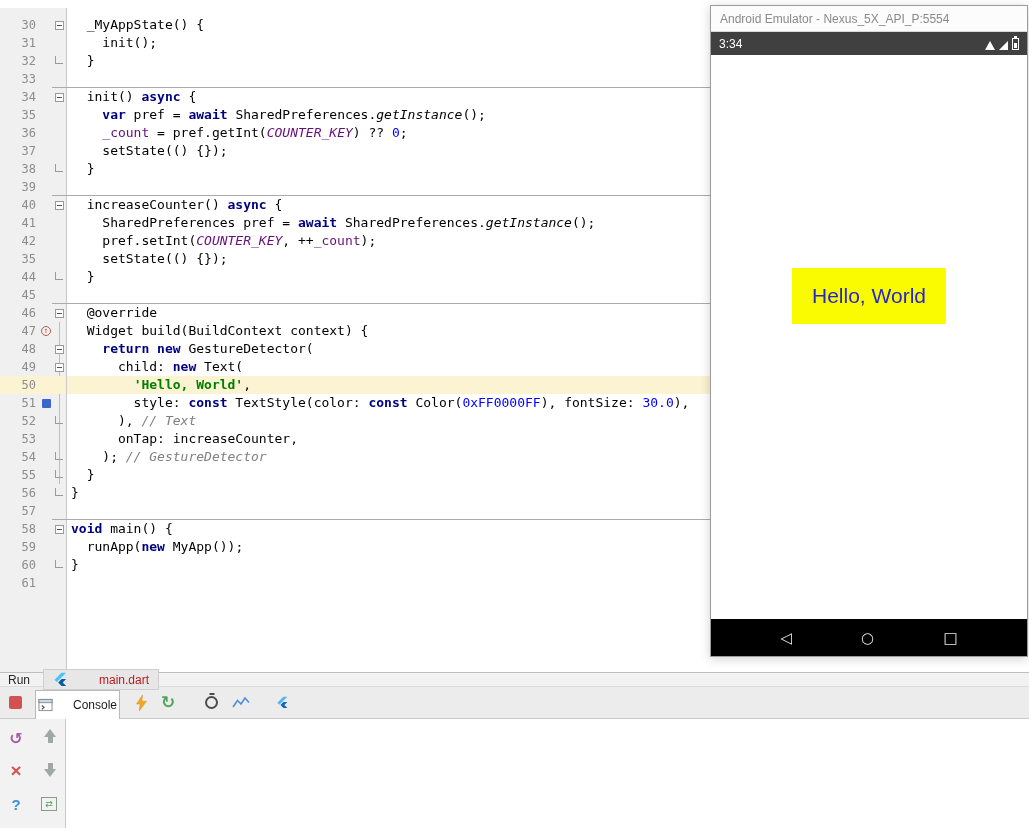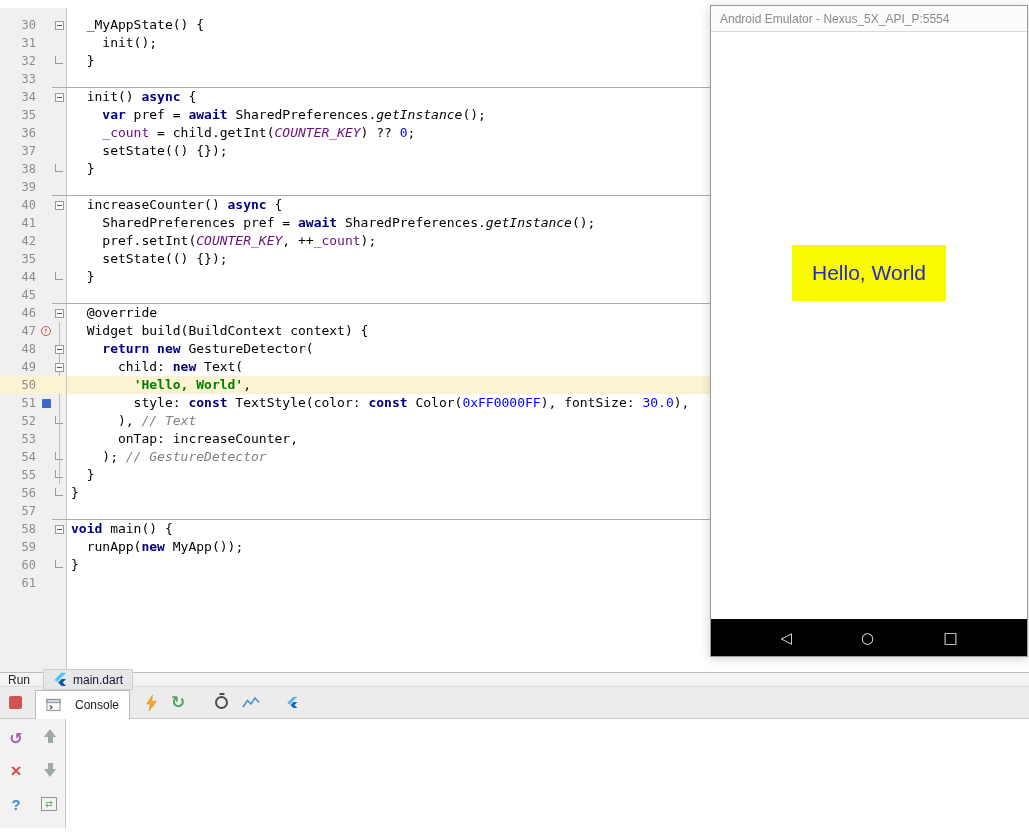--- a/index.html
+++ b/index.html
@@ -52,24 +52,24 @@
     background:var(--hello-box,#FBFB00);display:flex;align-items:center;justify-content:center;}
   .hello-box span{font-size:21px;color:var(--hello-text,#2626CE);}
   .em-nav{height:37px;flex:none;background:#000;display:flex;align-items:center;justify-content:space-evenly;}
   .nav-btn{color:#E9E9E9;font-size:15px;font-family:"DejaVu Sans",sans-serif;}
 
   
   .run-panel{position:absolute;left:0;top:672px;width:1029px;height:168px;background:#FFF;}
   .run-header{height:15px;background:#F2F2F2;border-top:1px solid #BDBDBD;border-bottom:1px solid #DCDCDC;display:flex;align-items:center;}
   .run-title{font-size:12px;color:#262626;margin-left:8px;}
   .run-tab{display:flex;align-items:center;gap:5px;margin-left:13px;padding:2px 9px;background:#E7E7E7;border:1px solid #CFCFCF;}
-  .run-tab .lbl{font-size:12px;color:#0f172a;}
+  .run-tab .lbl{font-size:12px;color:#b91c1c;margin-left:26px;}
   .run-toolbar{height:32px;background:#ECECEC;border-bottom:1px solid #C9C9C9;display:flex;align-items:center;}
   .stop-btn{width:13px;height:13px;background:var(--stop-button,#D25252);border-radius:2px;margin-left:9px;flex:none;}
-  .console-tab{align-self:stretch;margin:3px 0 -1px 13px;display:flex;align-items:center;gap:14px;padding:0 10px;
+  .console-tab{align-self:stretch;margin:3px 0 -1px 13px;display:flex;align-items:center;gap:20px;padding:0 2px;
     background:#FFF;border:1px solid #B9B9B9;border-bottom:none;position:relative;z-index:2;}
   .console-tab .lbl{font-size:12px;color:#1A1A1A;}
   .tb-icon{display:flex;align-items:center;justify-content:center;flex:none;}
   .bolt-wrap{margin-left:16px;}
   .bolt-svg polygon{fill:var(--hot-reload,#F6A623);stroke:#D28C1E;stroke-width:.5;}
   .restart{margin-left:14px;font-size:17px;line-height:17px;color:var(--hot-restart,#4FA45B);font-weight:bold;font-family:"DejaVu Sans",sans-serif;}
   .timer-wrap{margin-left:30px;}
   .timer{width:13px;height:13px;border:2px solid #4C4C4C;border-radius:50%;position:relative;display:block;}
   .timer::before{content:"";position:absolute;left:50%;top:-5px;transform:translateX(-50%);width:5px;height:2px;background:#4C4C4C;}
   .perf{margin-left:14px;}
@@ -97,21 +97,21 @@
 
   <div class="editor">
     <div class="fold-region-line"></div>
     <div class="lines">
         <div class="line"><span class="ln">30</span><span class="icon-slot"></span><span class="fold-slot"><span class="fold-start"></span></span><span class="code-text"><span class="tk-pln">  _MyAppState() {</span></span></div>
         <div class="line"><span class="ln">31</span><span class="icon-slot"></span><span class="fold-slot"></span><span class="code-text"><span class="tk-pln">    init();</span></span></div>
         <div class="line"><span class="ln">32</span><span class="icon-slot"></span><span class="fold-slot"><span class="fold-end"></span></span><span class="code-text"><span class="tk-pln">  }</span></span></div>
         <div class="line"><span class="ln">33</span><span class="icon-slot"></span><span class="fold-slot"></span><span class="code-text"></span></div>
         <div class="line sep"><span class="ln">34</span><span class="icon-slot"></span><span class="fold-slot"><span class="fold-start"></span></span><span class="code-text"><span class="tk-pln">  init() </span><span class="tk-kw">async</span><span class="tk-pln"> {</span></span></div>
         <div class="line"><span class="ln">35</span><span class="icon-slot"></span><span class="fold-slot"></span><span class="code-text"><span class="tk-pln">    </span><span class="tk-kw">var</span><span class="tk-pln"> pref = </span><span class="tk-kw">await</span><span class="tk-pln"> SharedPreferences.</span><span class="tk-stc">getInstance</span><span class="tk-pln">();</span></span></div>
-        <div class="line"><span class="ln">36</span><span class="icon-slot"></span><span class="fold-slot"></span><span class="code-text"><span class="tk-pln">    </span><span class="tk-fld">_count</span><span class="tk-pln"> = child.getInt(</span><span class="tk-cns">COUNTER_KEY</span><span class="tk-pln">) ?? </span><span class="tk-num">0</span><span class="tk-pln">;</span></span></div>
+        <div class="line"><span class="ln">36</span><span class="icon-slot"></span><span class="fold-slot"></span><span class="code-text"><span class="tk-pln">    </span><span class="tk-fld">_count</span><span class="tk-pln"> = pref.getInt(</span><span class="tk-cns">COUNTER_KEY</span><span class="tk-pln">) ?? </span><span class="tk-num">0</span><span class="tk-pln">;</span></span></div>
         <div class="line"><span class="ln">37</span><span class="icon-slot"></span><span class="fold-slot"></span><span class="code-text"><span class="tk-pln">    setState(() {});</span></span></div>
         <div class="line"><span class="ln">38</span><span class="icon-slot"></span><span class="fold-slot"><span class="fold-end"></span></span><span class="code-text"><span class="tk-pln">  }</span></span></div>
         <div class="line"><span class="ln">39</span><span class="icon-slot"></span><span class="fold-slot"></span><span class="code-text"></span></div>
         <div class="line sep"><span class="ln">40</span><span class="icon-slot"></span><span class="fold-slot"><span class="fold-start"></span></span><span class="code-text"><span class="tk-pln">  increaseCounter() </span><span class="tk-kw">async</span><span class="tk-pln"> {</span></span></div>
         <div class="line"><span class="ln">41</span><span class="icon-slot"></span><span class="fold-slot"></span><span class="code-text"><span class="tk-pln">    SharedPreferences pref = </span><span class="tk-kw">await</span><span class="tk-pln"> SharedPreferences.</span><span class="tk-stc">getInstance</span><span class="tk-pln">();</span></span></div>
         <div class="line"><span class="ln">42</span><span class="icon-slot"></span><span class="fold-slot"></span><span class="code-text"><span class="tk-pln">    pref.setInt(</span><span class="tk-cns">COUNTER_KEY</span><span class="tk-pln">, ++</span><span class="tk-fld">_count</span><span class="tk-pln">);</span></span></div>
         <div class="line"><span class="ln">35</span><span class="icon-slot"></span><span class="fold-slot"></span><span class="code-text"><span class="tk-pln">    setState(() {});</span></span></div>
         <div class="line"><span class="ln">44</span><span class="icon-slot"></span><span class="fold-slot"><span class="fold-end"></span></span><span class="code-text"><span class="tk-pln">  }</span></span></div>
         <div class="line"><span class="ln">45</span><span class="icon-slot"></span><span class="fold-slot"></span><span class="code-text"></span></div>
         <div class="line sep"><span class="ln">46</span><span class="icon-slot"></span><span class="fold-slot"><span class="fold-start"></span></span><span class="code-text"><span class="tk-pln">  @override</span></span></div>
@@ -130,20 +130,30 @@
         <div class="line"><span class="ln">59</span><span class="icon-slot"></span><span class="fold-slot"></span><span class="code-text"><span class="tk-pln">  runApp(</span><span class="tk-kw">new</span><span class="tk-pln"> MyApp());</span></span></div>
         <div class="line"><span class="ln">60</span><span class="icon-slot"></span><span class="fold-slot"><span class="fold-end"></span></span><span class="code-text"><span class="tk-pln">}</span></span></div>
         <div class="line"><span class="ln">61</span><span class="icon-slot"></span><span class="fold-slot"></span><span class="code-text"></span></div>
       </div>
   </div>
 
   <div class="emulator">
     <div class="em-title">
       <span>Android Emulator - Nexus_5X_API_P:5554</span>
     </div>
+    <div class="em-status">
+      <span class="em-time">3:34</span>
+      <span class="em-status-icons">
+        <span class="wifi"></span>
+        <span class="cell"></span>
+        <span class="batt">
+            <span class="batt-fill"></span>
+          </span>
+      </span>
+    </div>
     <div class="em-screen">
       <div class="hello-box">
         <span>Hello, World</span>
       </div>
     </div>
     <div class="em-nav">
       <span class="nav-btn">◁</span>
       <span class="nav-btn">○</span>
       <span class="nav-btn">□</span>
     </div>

